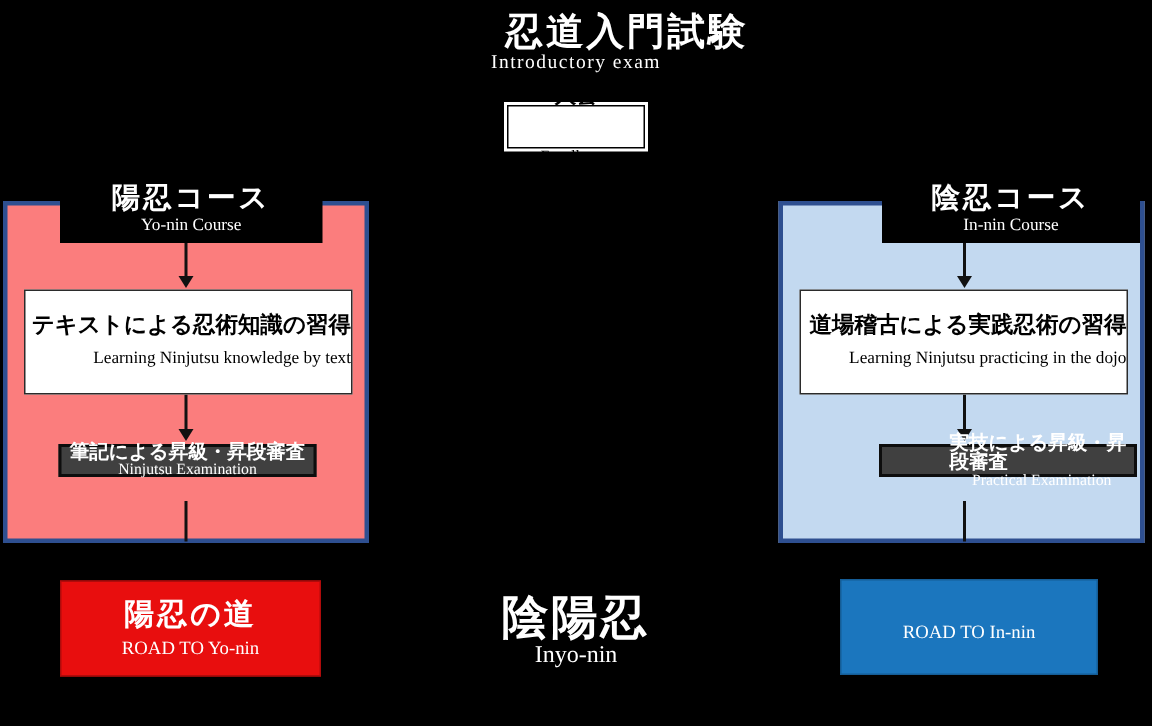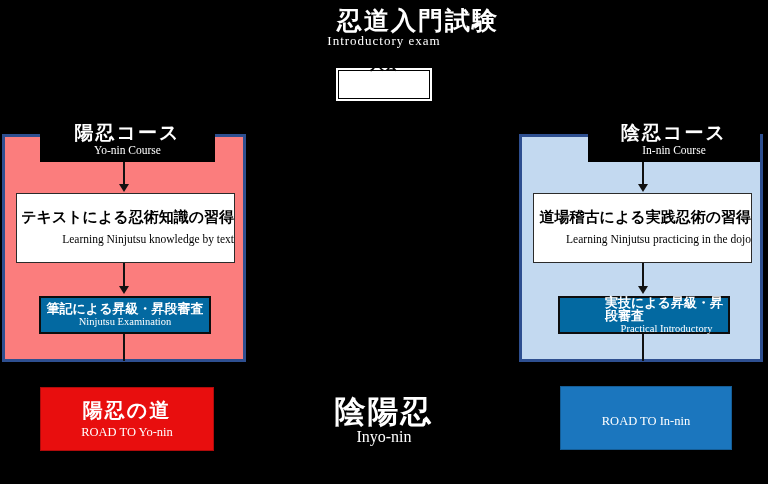--- a/index.html
+++ b/index.html
@@ -30,24 +30,24 @@
   .ct-ja{font-size:19px;font-weight:bold;letter-spacing:2px;}
   .ct-en{font-size:11.5px;margin-top:3px;}
   
   .study{top:193px;width:219px;height:70px;background:#fff;color:#000;border:1.5px solid #2b2b2b;
     box-sizing:border-box;display:flex;flex-direction:column;align-items:flex-end;justify-content:center;line-height:1;}
   .st-left{left:16px;}
   .st-right{left:533px;}
   .st-ja{font-size:15px;font-weight:bold;}
   .st-en{font-size:11.5px;margin-top:9px;}
   
-  .exam{top:296px;width:172px;height:38px;background:#0369a1;border:2px solid #0d0d0d;
+  .exam{top:296px;width:172px;height:22px;background:#404040;border:2px solid #0d0d0d;
     box-sizing:border-box;display:flex;flex-direction:column;align-items:center;justify-content:center;line-height:1;}
   .ex-left{left:39px;}
-  .ex-right{left:558px;padding-left:45px;}
+  .ex-right{left:586px;padding-left:45px;}
   .ex-ja{font-size:13px;font-weight:bold;}
   .ex-en{font-size:10.5px;margin-top:2px;}
   
   .road{height:64px;display:flex;flex-direction:column;align-items:center;justify-content:center;line-height:1;}
   .road-red{left:40px;top:387px;width:174px;background:#E80E0E;border:1px solid #b00b0b;box-sizing:border-box;}
   .road-blue{left:560px;top:386px;width:172px;background:#1B76BE;border:1px solid #155d96;box-sizing:border-box;}
   .rd-ja{font-size:20px;font-weight:bold;letter-spacing:2px;}
   .rd-en{font-size:12.5px;margin-top:6px;}
   
   .center-ja{top:391px;font-size:31px;font-weight:bold;letter-spacing:2px;}
@@ -112,21 +112,21 @@
     <div class="st-en">Learning Ninjutsu practicing in the dojo</div>
   </div>
 
   <div class="abs exam ex-left">
     <div class="ex-ja">筆記による昇級・昇段審査</div>
     <div class="ex-en">Ninjutsu Examination</div>
   </div>
 
   <div class="abs exam ex-right">
     <div class="ex-ja">実技による昇級・昇段審査</div>
-    <div class="ex-en">Practical Introductory</div>
+    <div class="ex-en">Practical Examination</div>
   </div>
 
   <div class="abs road road-red">
     <div class="rd-ja">陽忍の道</div>
     <div class="rd-en">ROAD TO Yo-nin</div>
   </div>
   <div class="abs road road-blue">
     <div class="rd-en">ROAD TO In-nin</div>
   </div>
 

